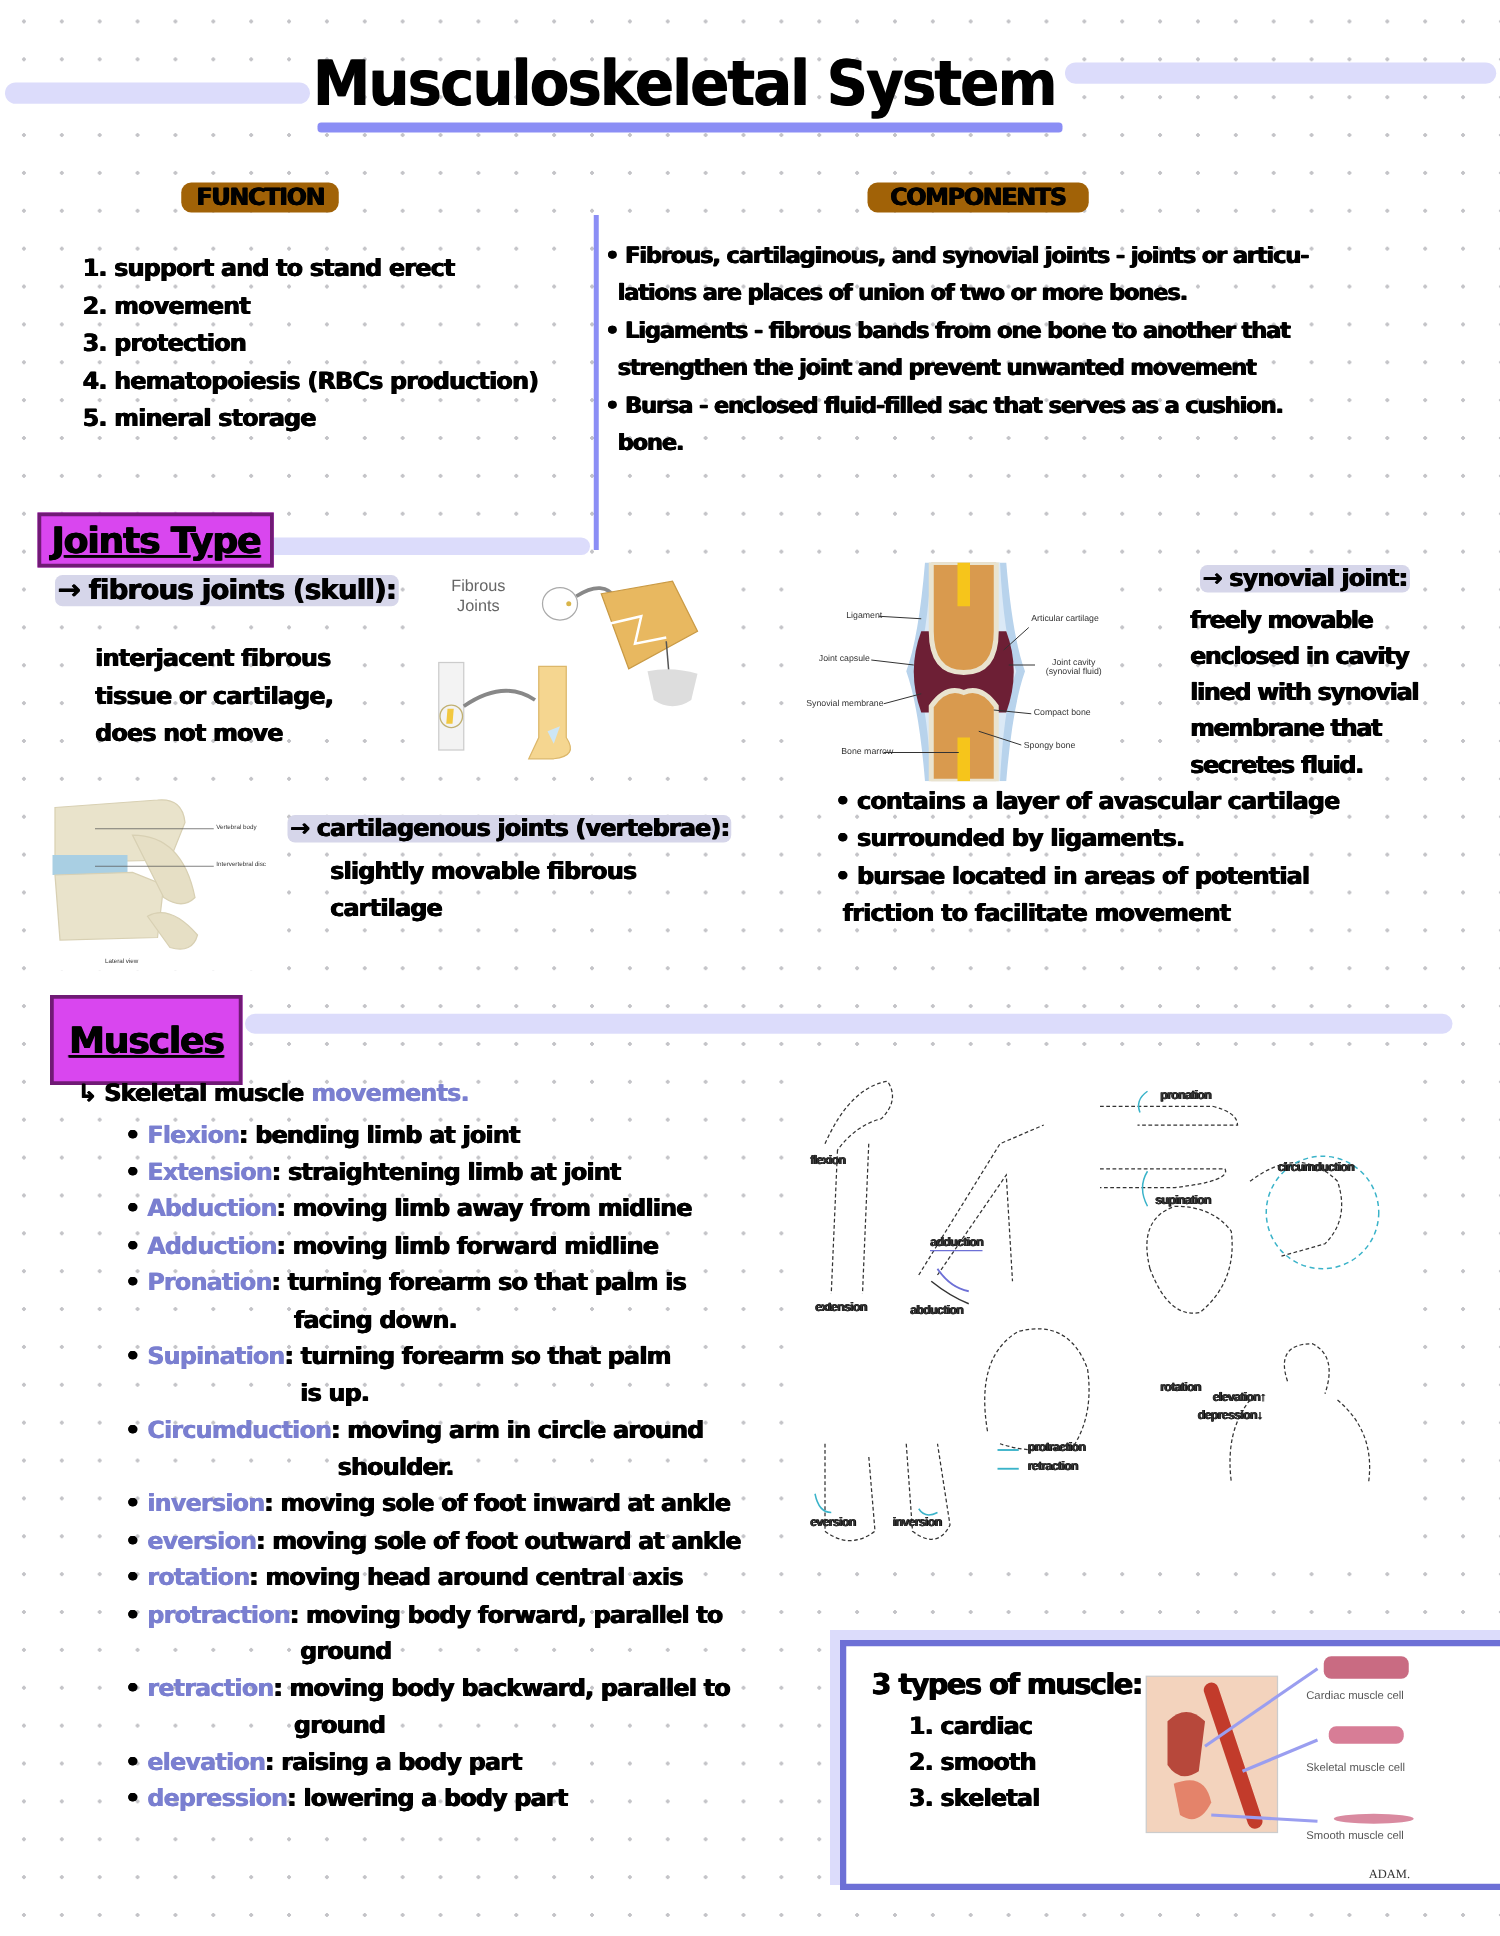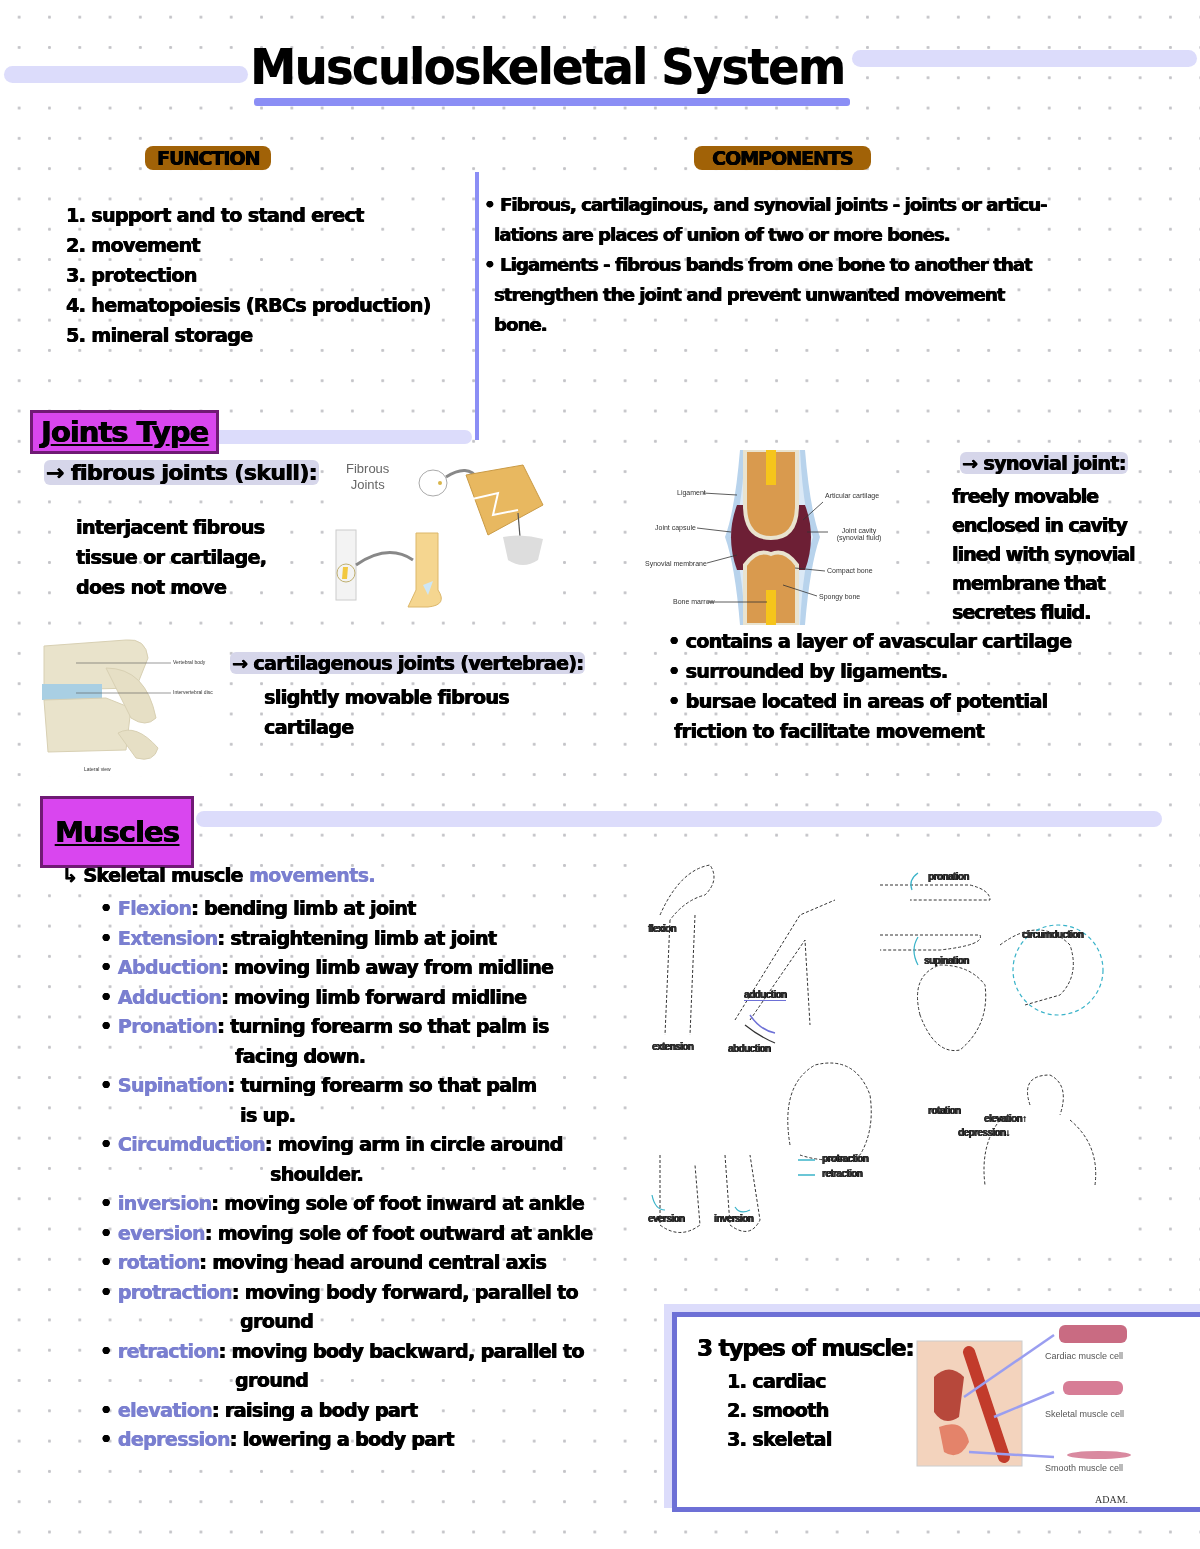--- a/index.html
+++ b/index.html
@@ -71,35 +71,36 @@
 </div>
 
 <div class="vline"></div>
 
 <div class="sub-head hw" style="left:694px; top:146px; padding:1px 18px;">COMPONENTS</div>
 <div class="list hw" style="left:484px; top:190px; font-size:18px; line-height:30px; letter-spacing:-0.9px;">
   <div>• Fibrous, cartilaginous, and synovial joints - joints or articu-</div>
   <div style="padding-left:10px;">  lations are places of union of two or more bones.</div>
   <div>• Ligaments - fibrous bands from one bone to another that</div>
   <div style="padding-left:10px;">  strengthen the joint and prevent unwanted movement</div>
+  <div>• Bursa - enclosed fluid-filled sac that serves as a cushion.</div>
   <div style="padding-left:10px;">  bone.</div>
 </div>
 
 <div class="band" style="left:210px; top:430px; width:262px; height:14px;"></div>
 <div class="boxed-head hw" style="left:30px; top:410px;">Joints Type</div>
 
 <div class="hw abs" style="left:44px; top:460px; font-size:22px;">
   <span class="hl">→ fibrous joints (skull):</span>
 </div>
 <div class="list hw" style="left:76px; top:512px; line-height:30px;">
   <div>interjacent fibrous</div>
   <div>tissue or cartilage,</div>
   <div>does not move</div>
 </div>
-<div class="figure" style="left:328px; top:455px; width:230px; height:160px;">
+<div class="figure" style="left:343px; top:455px; width:230px; height:160px;">
   <div style="position:absolute; left:18px; top:6px; font-size:13px; color:#666; text-align:center; white-space:pre-line; line-height:16px;">Fibrous
 Joints</div>
   <svg width="230" height="160" style="position:absolute; left:0; top:0;">
     <ellipse cx="105" cy="28" rx="14" ry="13" fill="#fff" stroke="#aaa" stroke-width="1"></ellipse>
     <circle cx="112" cy="28" r="2" fill="#d9b54a"></circle>
     <path d="M118 22 Q140 8 150 24" stroke="#888" stroke-width="3" fill="none"></path>
     <path d="M138 20 L195 10 L215 50 L160 80 Z" fill="#e8b860" stroke="#c99a45"></path>
     <path d="M140 45 L170 38 L165 60 L190 55" stroke="#fff" stroke-width="2" fill="none"></path>
     <path d="M190 58 L192 82" stroke="#555" stroke-width="1.2"></path>
     <path d="M175 82 Q195 78 215 84 L210 105 Q195 115 180 105 Z" fill="#ddd"></path>
@@ -233,21 +234,21 @@
     <path d="M110 355 Q100 360 95 352" stroke="#3ab3c9" fill="none" stroke-width="1.2"></path>
   </svg>
   <div class="fig-label hw" style="left:8px; top:68px; font-size:10px;">flexion</div>
   <div class="fig-label hw" style="left:12px; top:186px; font-size:10px;">extension</div>
   <div class="fig-label hw" style="left:104px; top:134px; font-size:10px; border-bottom:1.5px solid #6d70d6;">adduction</div>
   <div class="fig-label hw" style="left:88px; top:188px; font-size:10px;">abduction</div>
   <div class="fig-label hw" style="left:288px; top:16px; font-size:10px;">pronation</div>
   <div class="fig-label hw" style="left:284px; top:100px; font-size:10px;">supination</div>
   <div class="fig-label hw" style="left:382px; top:74px; font-size:10px;">circumduction</div>
   <div class="fig-label hw" style="left:288px; top:250px; font-size:10px;">rotation</div>
-  <div class="fig-label hw" style="left:344px; top:258px; font-size:10px;">elevation↑</div>
+  <div class="fig-label hw" style="left:330px; top:258px; font-size:10px;">elevation↑</div>
   <div class="fig-label hw" style="left:318px; top:272px; font-size:10px;">depression↓</div>
   <div class="fig-label hw" style="left:182px; top:298px; font-size:10px;">protraction</div>
   <div class="fig-label hw" style="left:182px; top:313px; font-size:10px;">retraction</div>
   <div class="fig-label hw" style="left:8px; top:358px; font-size:10px;">eversion</div>
   <div class="fig-label hw" style="left:74px; top:358px; font-size:10px;">inversion</div>
 </div>
 
 <div class="muscle-box">
   <div class="hw abs" style="left:20px; top:18px; font-size:23px; letter-spacing:-1.2px; white-space:nowrap;">3 types of muscle:</div>
   <div class="list hw" style="left:50px; top:50px; line-height:29px;">

